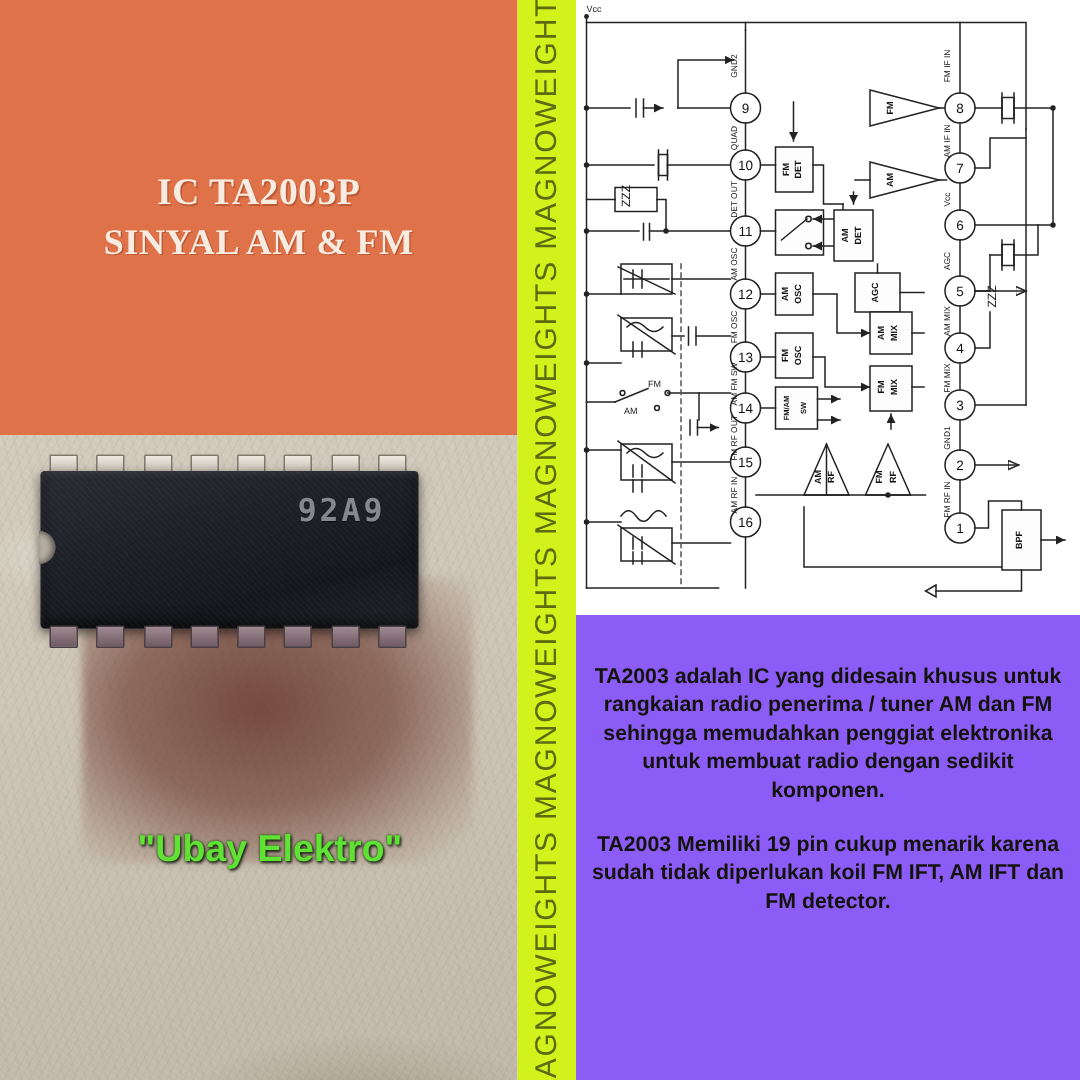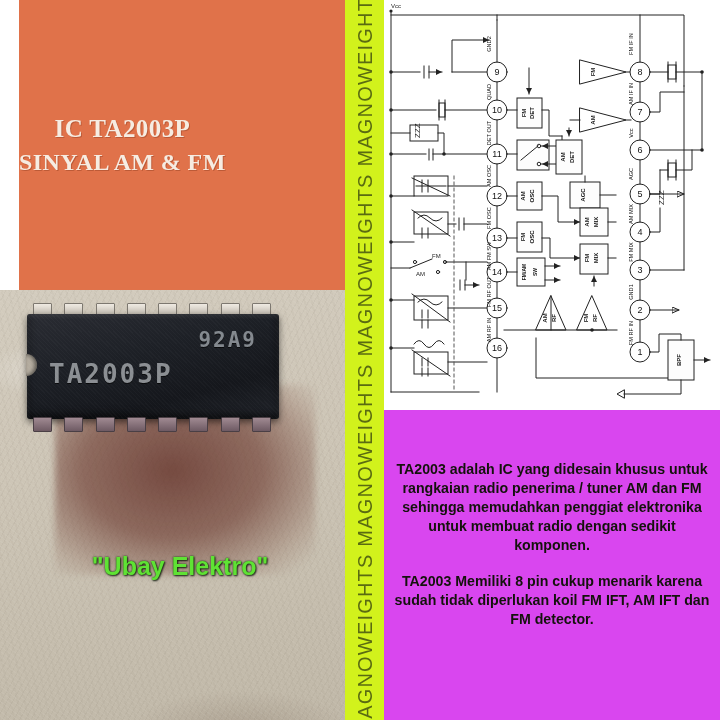--- a/index.html
+++ b/index.html
@@ -3,21 +3,21 @@
 <meta charset="utf-8">
 <style>
   html,body{margin:0;padding:0;background:#fff;}
   body{width:720px;height:720px;font-family:"Liberation Sans",sans-serif;overflow:hidden;}
   #canvas{position:relative;width:720px;height:720px;overflow:hidden;}
 
   
   .panel-title{
     position:absolute;left:0;top:0;width:345px;height:290px;
     background:#e0724a;
-    display:flex;align-items:center;margin-left:19px;
+    display:flex;align-items:center;justify-content:center;
   }
   .title-stack{
     text-align:center;color:#f6ece2;
     font-family:"Liberation Serif",serif;font-weight:bold;
     font-size:25px;line-height:1.35;letter-spacing:.4px;
     text-shadow:1px 1px 0 rgba(120,45,20,.35);
   }
   .title-stack div{white-space:nowrap;}
   .t3{font-size:24px;}
 
@@ -89,23 +89,23 @@
 
   
   .panel-schem{
     position:absolute;left:384px;top:0;width:336px;height:410px;background:#fff;
   }
   .panel-schem svg{display:block;width:336px;height:410px;}
 
   
   .panel-desc{
     position:absolute;left:384px;top:410px;width:336px;height:310px;
-    background:#d946ef;
+    background:#8b5cf6;
     display:flex;flex-direction:column;justify-content:flex-start;
-    padding:50px 6px 0 6px;box-sizing:border-box;
+    padding:32px 6px 0 6px;box-sizing:border-box;
   }
   .desc-p{
     color:#14120c;font-family:"Liberation Sans",sans-serif;font-weight:bold;
     font-size:14.2px;line-height:1.33;text-align:center;margin:0;
   }
   .desc-p + .desc-p{margin-top:18px;}
 </style>
 </head>
 <body>
 
@@ -130,21 +130,20 @@
         <span class="pin"></span>
         <span class="pin"></span>
         <span class="pin"></span>
         <span class="pin"></span>
         <span class="pin"></span>
         <span class="pin"></span>
       </div>
       <div class="chip-body">
         <div class="notch"></div>
         <div class="chip-code">92A9</div>
-        <div class="chip-part">TA2003P</div>
       </div>
       <div class="pins-bot">
         <span class="pin"></span>
         <span class="pin"></span>
         <span class="pin"></span>
         <span class="pin"></span>
         <span class="pin"></span>
         <span class="pin"></span>
         <span class="pin"></span>
         <span class="pin"></span>
@@ -456,16 +455,16 @@
           <text transform="rotate(-90 172 318)" x="172" y="318">RF</text>
           <text transform="rotate(-90 204 318)" x="204" y="318">FM</text>
           <text transform="rotate(-90 213 318)" x="213" y="318">RF</text>
         </g>
       </g>
     </svg>
   </div>
 
   <div class="panel-desc">
     <p class="desc-p">TA2003 adalah IC yang didesain khusus untuk rangkaian radio penerima / tuner AM dan FM sehingga memudahkan penggiat elektronika untuk membuat radio dengan sedikit komponen.</p>
-    <p class="desc-p">TA2003 Memiliki 8 pin cukup menarik karena sudah tidak diperlukan koil FM IFT, AM IFT dan FM detector.</p>
+    <p class="desc-p">TA2003 Memiliki 19 pin cukup menarik karena sudah tidak diperlukan koil FM IFT, AM IFT dan FM detector.</p>
   </div>
 
 </div>
 
 </body></html>

